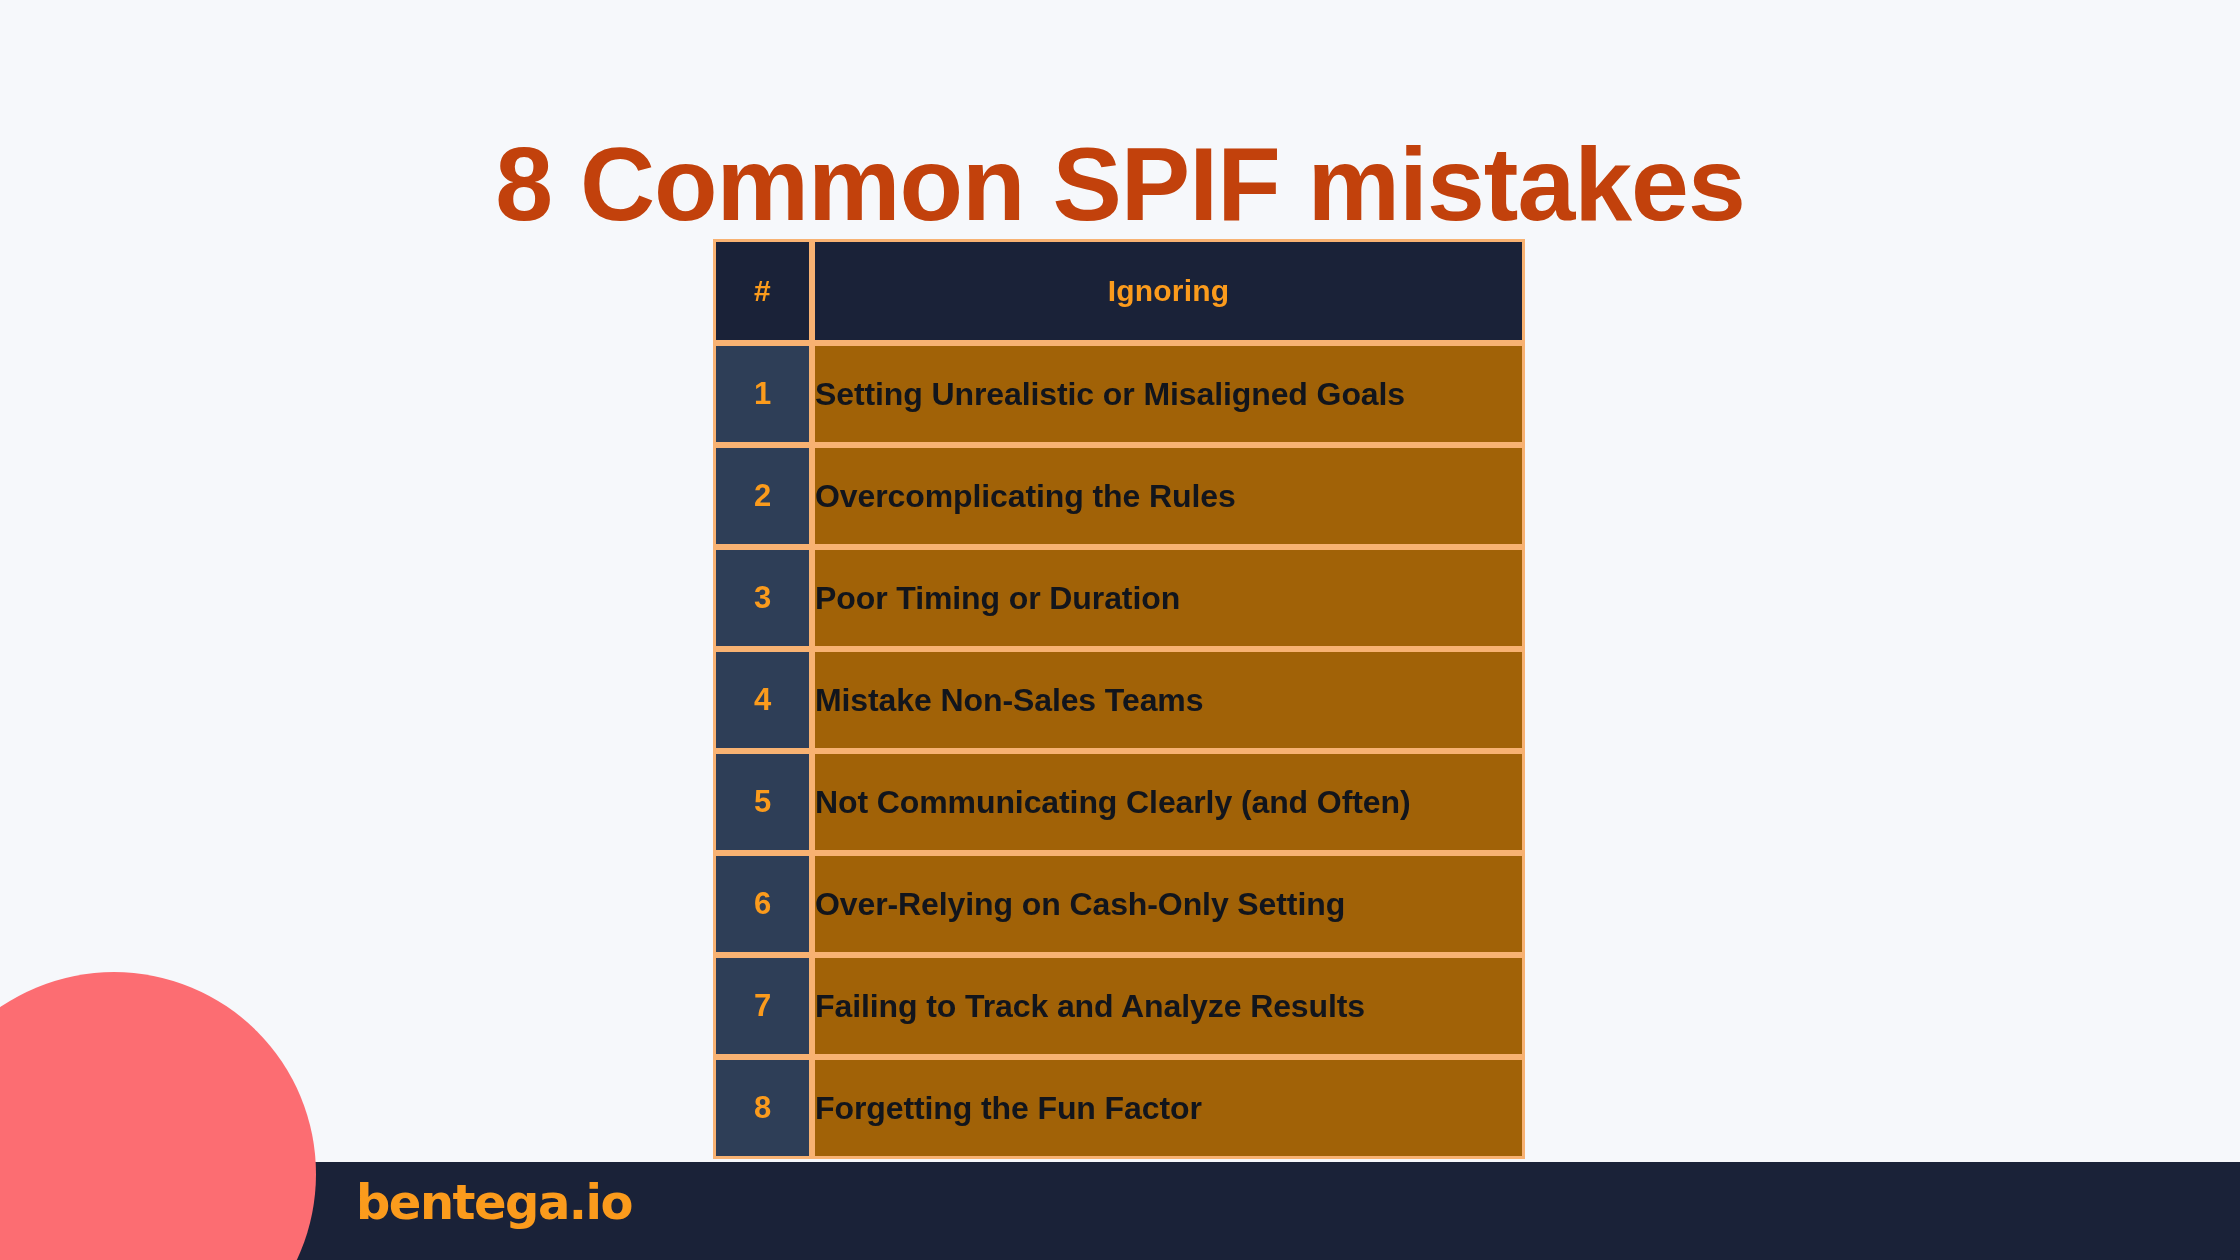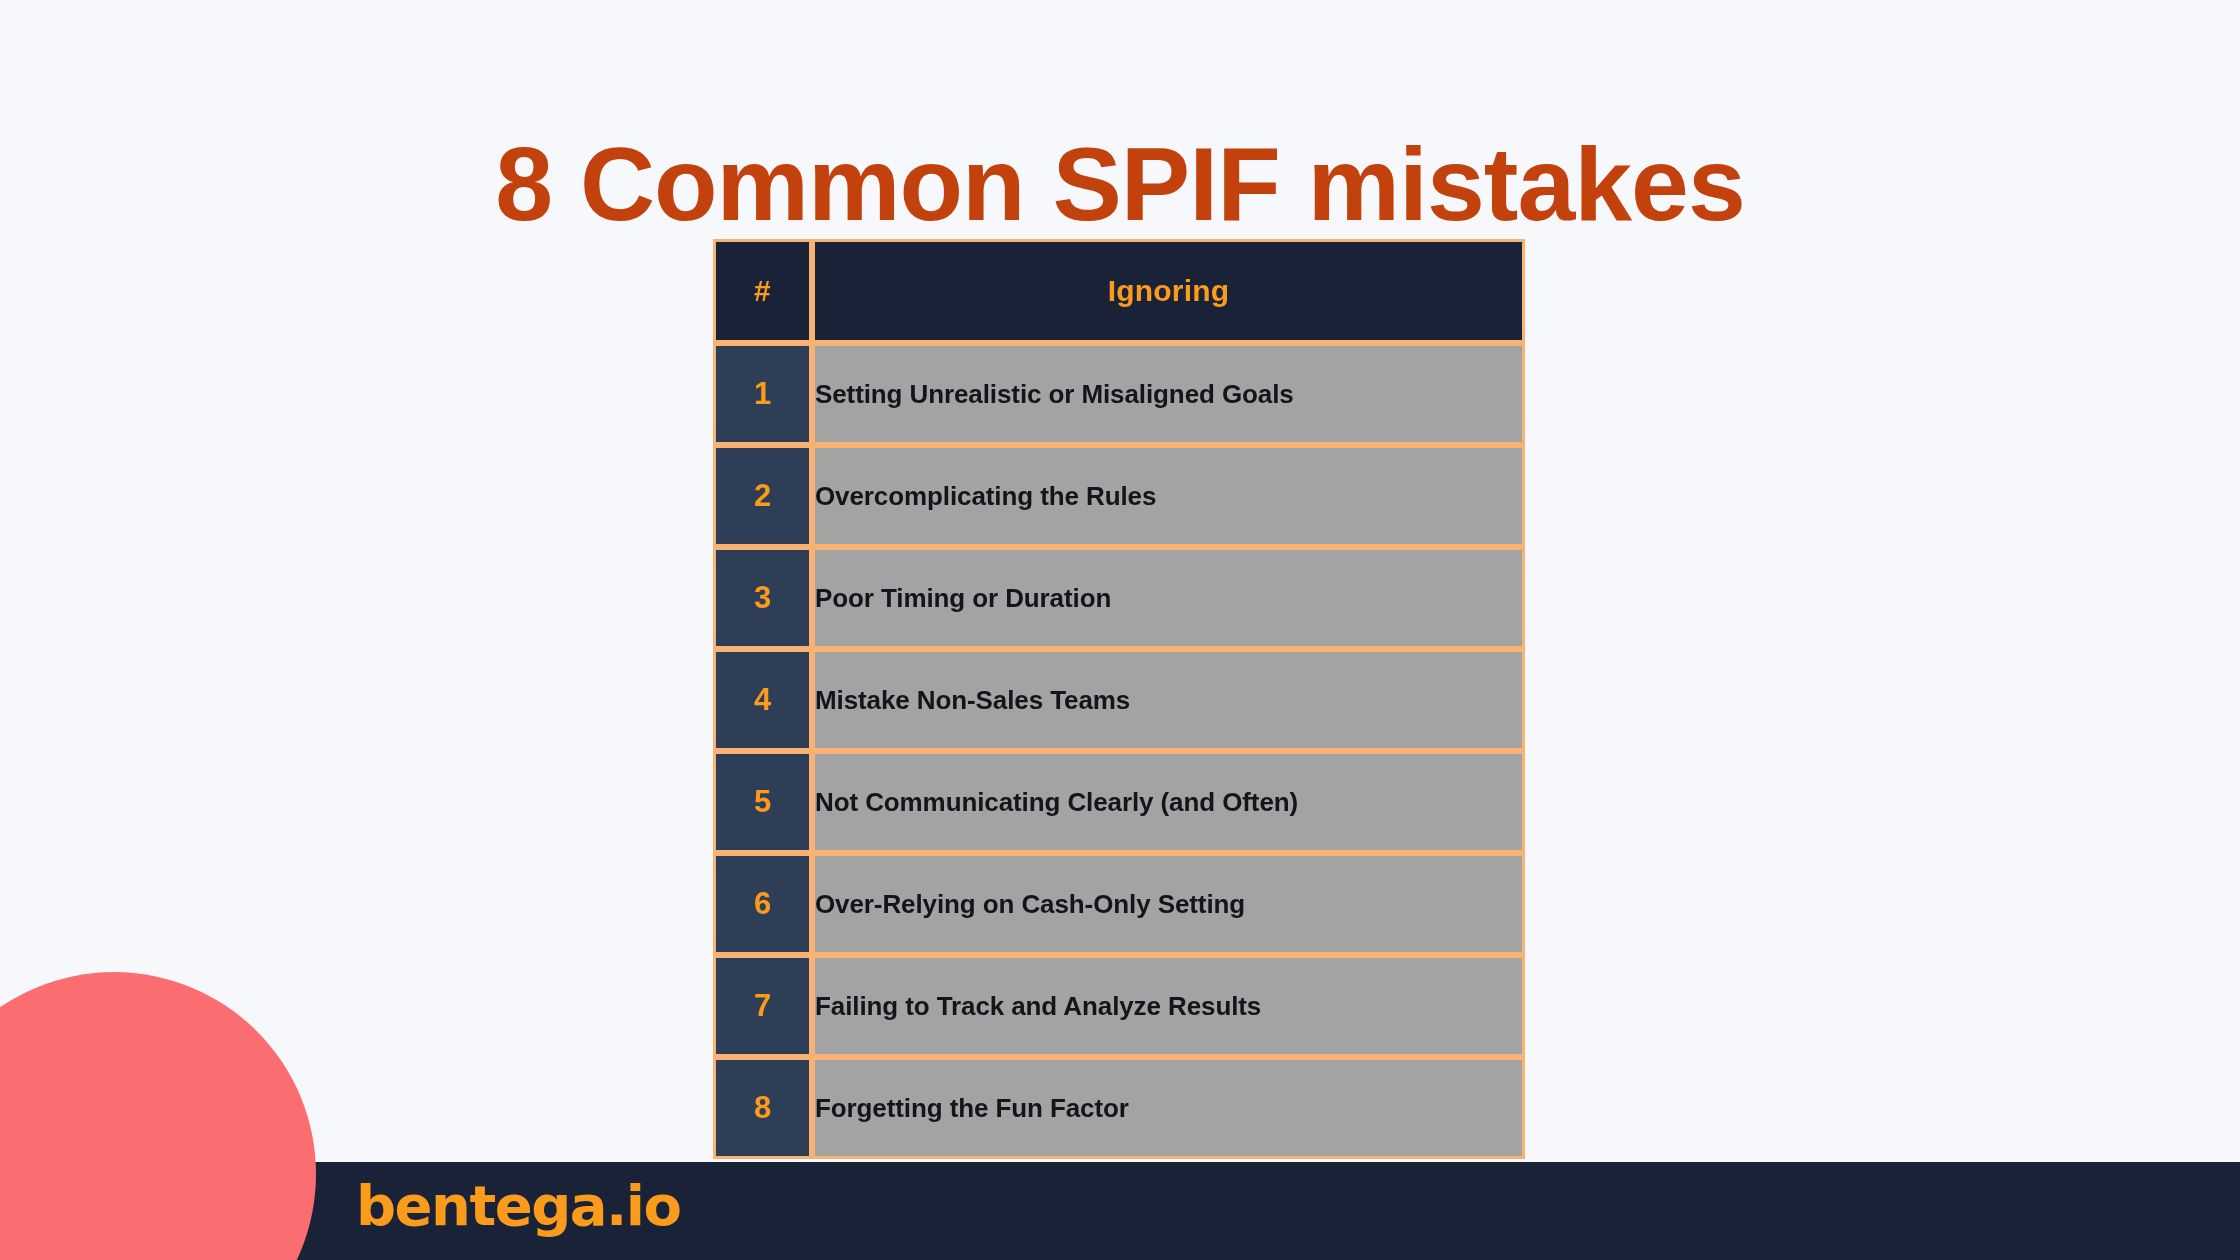--- a/index.html
+++ b/index.html
@@ -95,23 +95,23 @@
     background: #2e3e57;
     color: #fb9b1c;
     font-size: 31px;
     font-weight: 700;
     text-align: center;
     height: 96px;
   }
 
   
   .td-text {
-    background: #a3a3a3;
+    background: #a16207;
     color: #12151c;
-    font-size: 26px;
+    font-size: 32px;
     font-weight: 700;
     text-align: left;
     padding-left: 22px;
     height: 96px;
     letter-spacing: -0.1px;
   }
 
   
   .footer-bar {
     position: absolute;
@@ -120,21 +120,21 @@
     width: 2240px;
     height: 98px;
     background: #1a2238;
     z-index: 2;
   }
 
   .brand-logo {
     position: absolute;
     left: 356px;
     top: 1178px;
-    font-size: 56px;
+    font-size: 48px;
     font-weight: 700;
     color: #fb9b1c;
     letter-spacing: -1.5px;
     font-family: "DejaVu Sans", "Liberation Sans", sans-serif;
     z-index: 4;
     line-height: 1;
   }
 </style>
 </head>
 <body>

